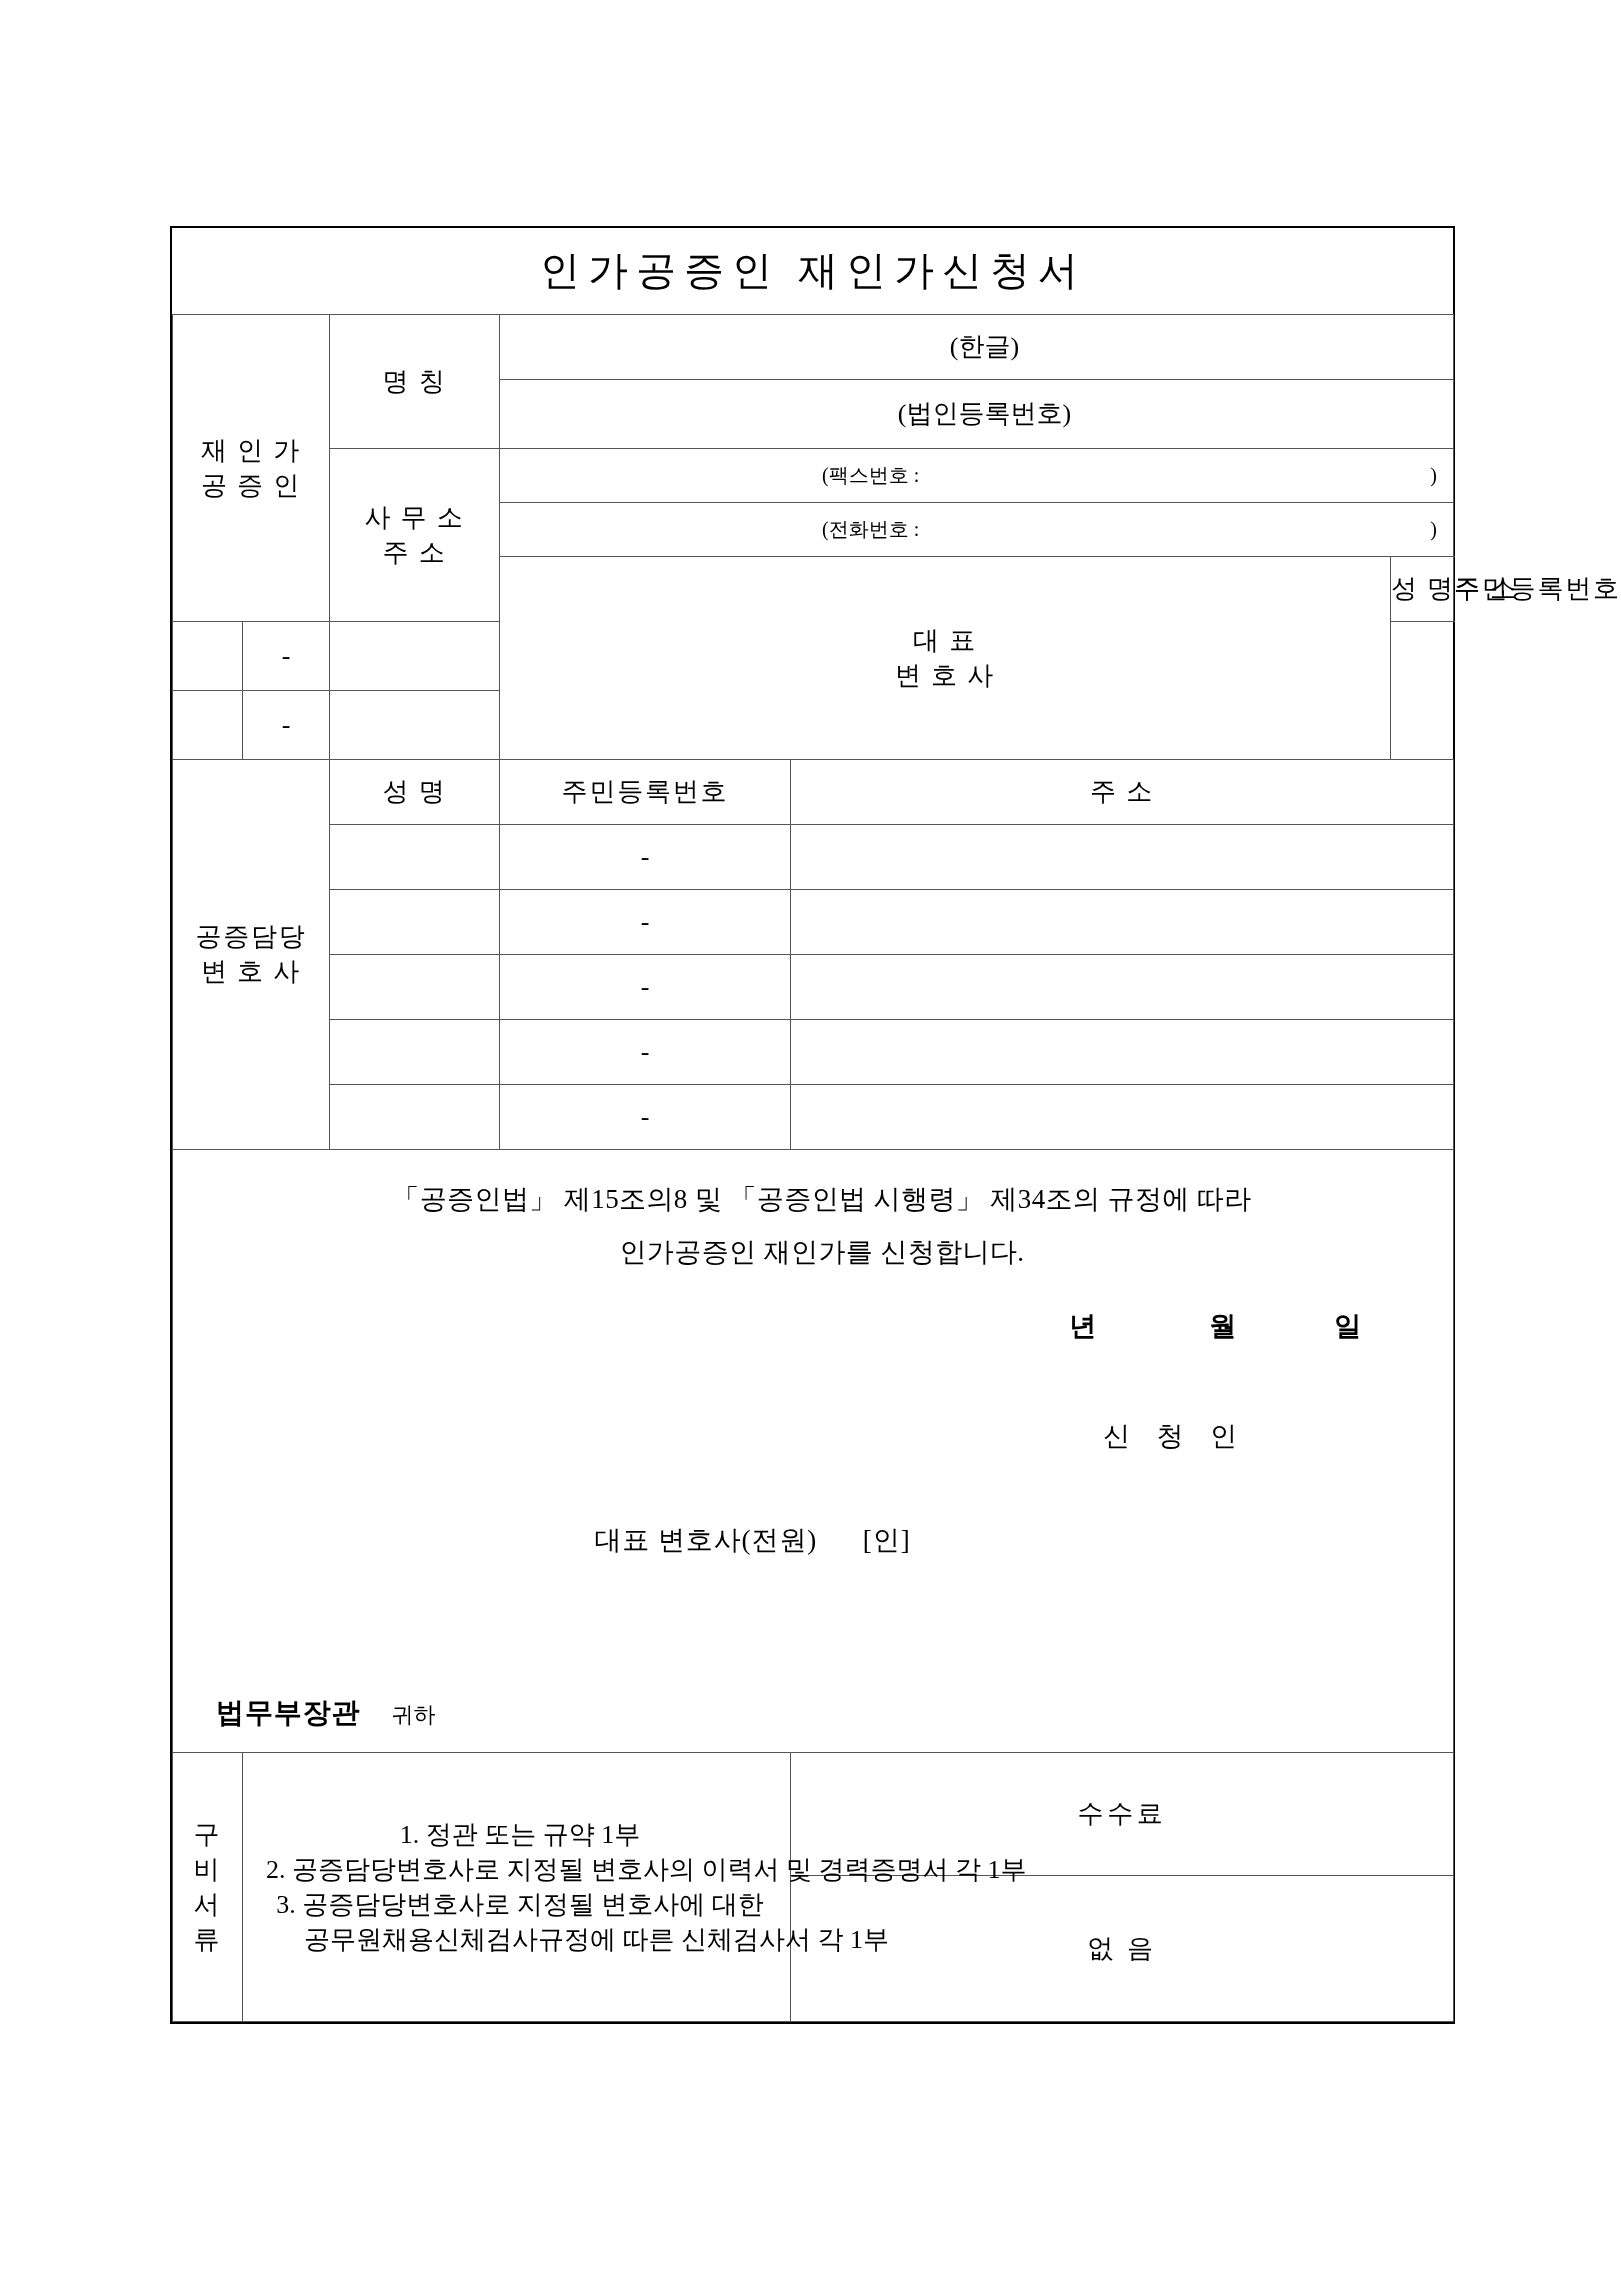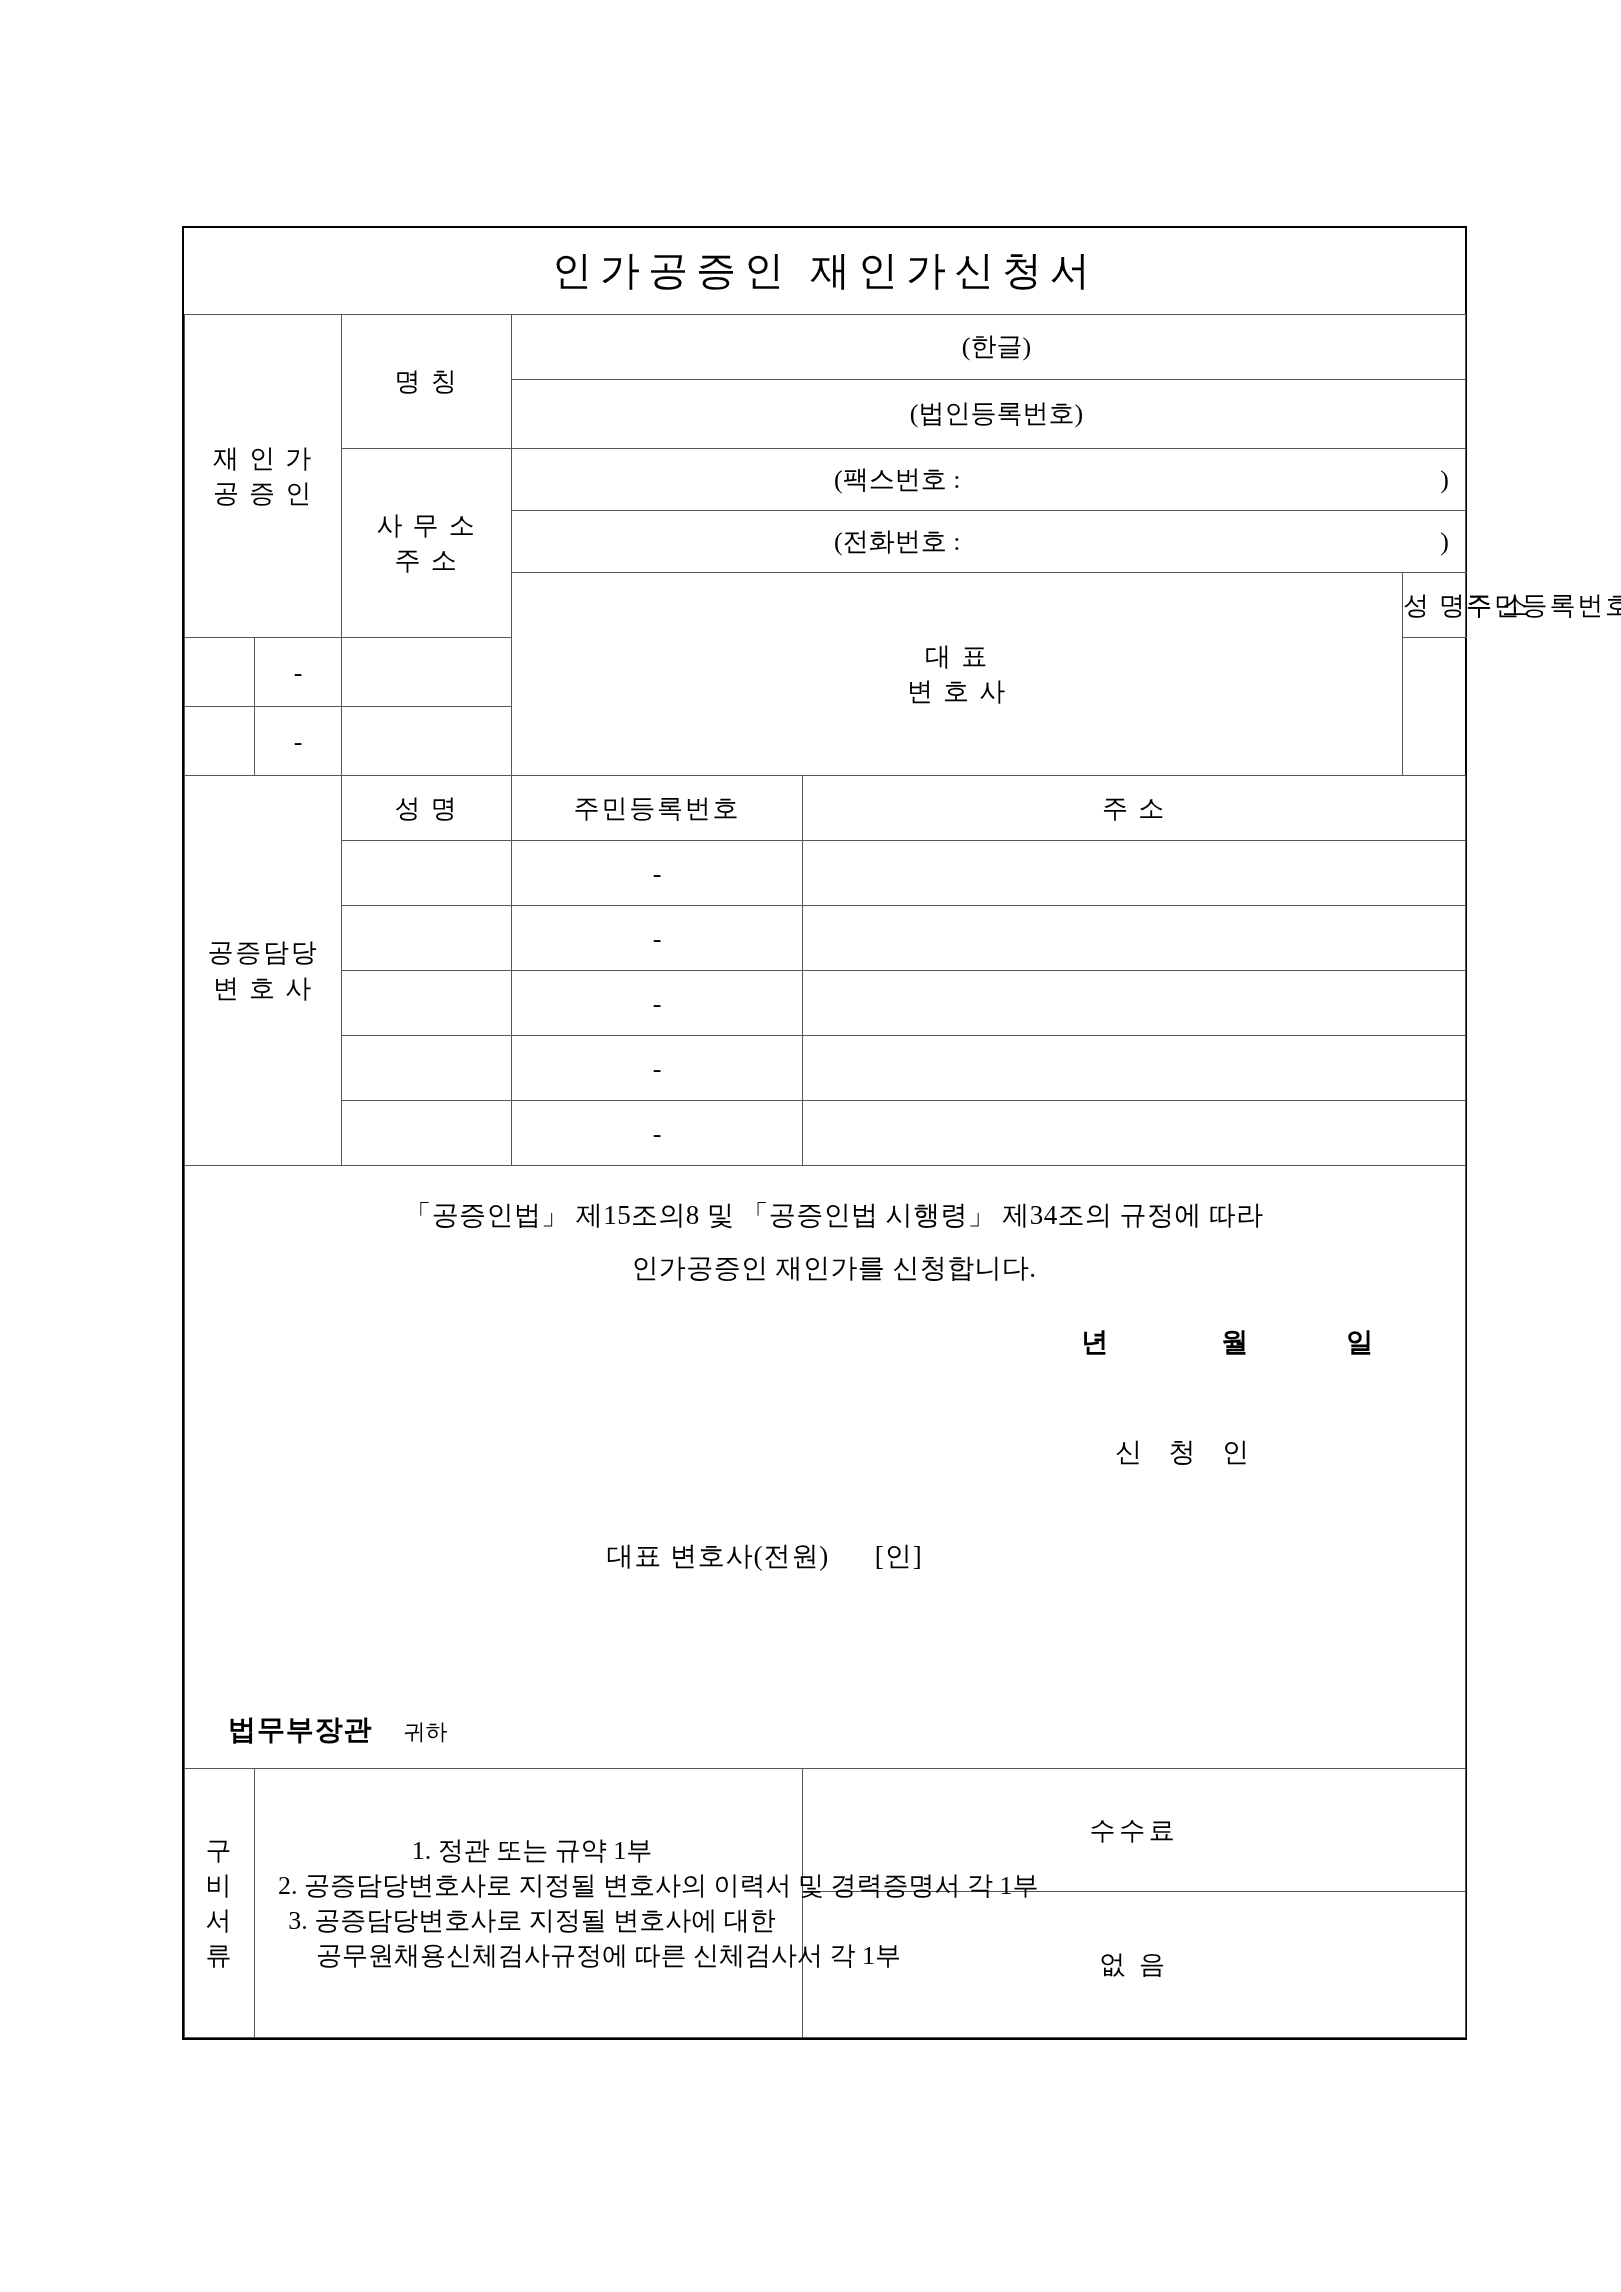--- a/index.html
+++ b/index.html
@@ -12,21 +12,21 @@
     width: 1621px;
     height: 2293px;
     font-family: "Liberation Serif", "DejaVu Serif", serif;
     color: #000000;
     position: relative;
     overflow: hidden;
   }
 
   .page {
     position: absolute;
-    left: 12px; top: 0;
+    left: 0; top: 0;
     width: 1472px;
     height: 2293px;
   }
 
   
   .form-frame {
     position: absolute;
     left: 170px;
     top: 226px;
     width: 1281px;           
@@ -85,21 +85,21 @@
 
   .cell-h72 { height: 64px; }
   .cell-h76 { height: 68px; }
 
   .contact-cell {
     text-align: left;
     padding-left: 0 !important;
   }
   .contact-line {
     display: flex;
-    font-size: 26px;
+    font-size: 20px;
     padding: 13px 0;
     padding-left: 322px;
     box-sizing: border-box;
   }
   .contact-line .cl-label { white-space: nowrap; }
   .contact-line .cl-spacer { flex: 1 1 auto; min-width: 107px; }
   .contact-line .cl-close { white-space: nowrap; padding-right: 16px; }
   .contact-divider {
     height: 0.9px;
     background: #555;

